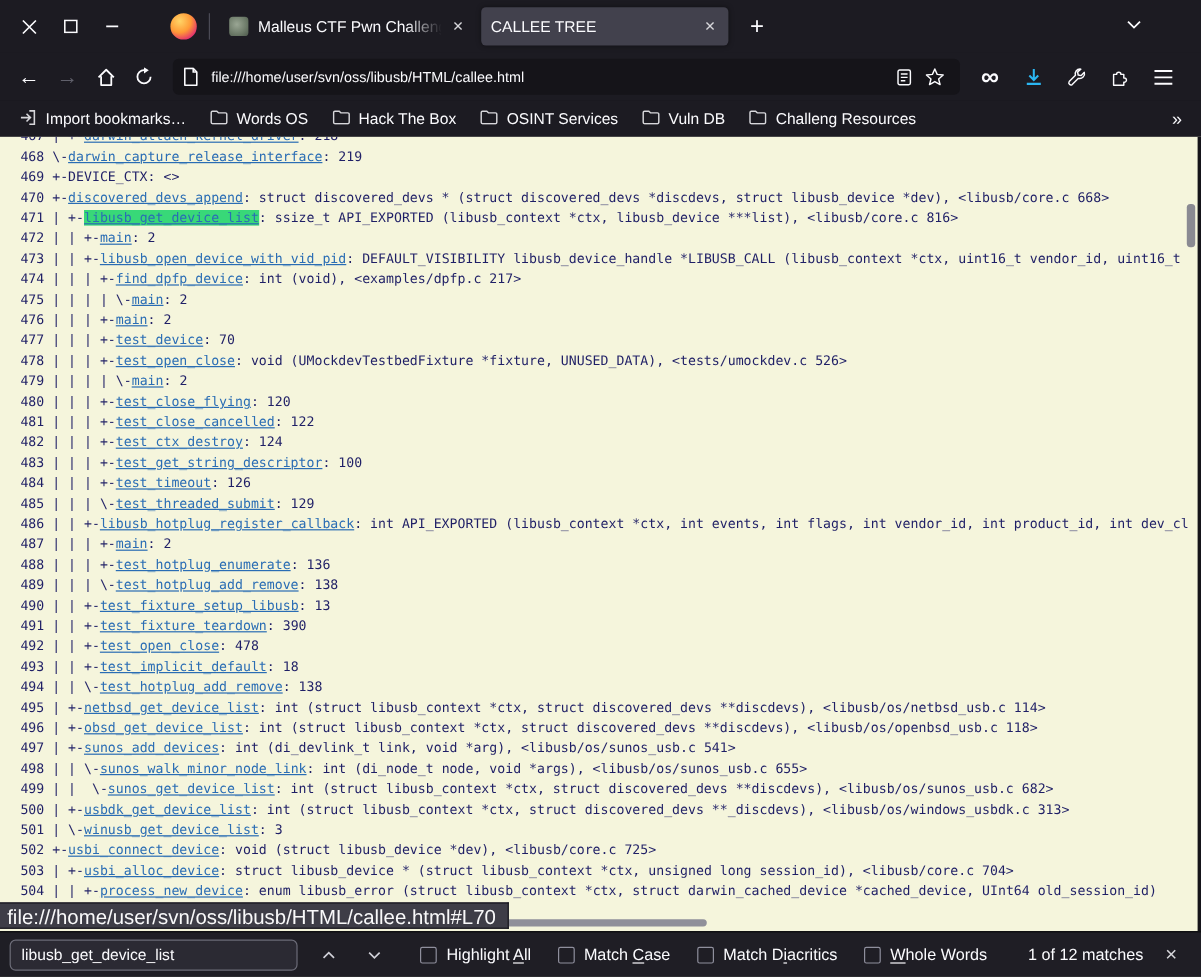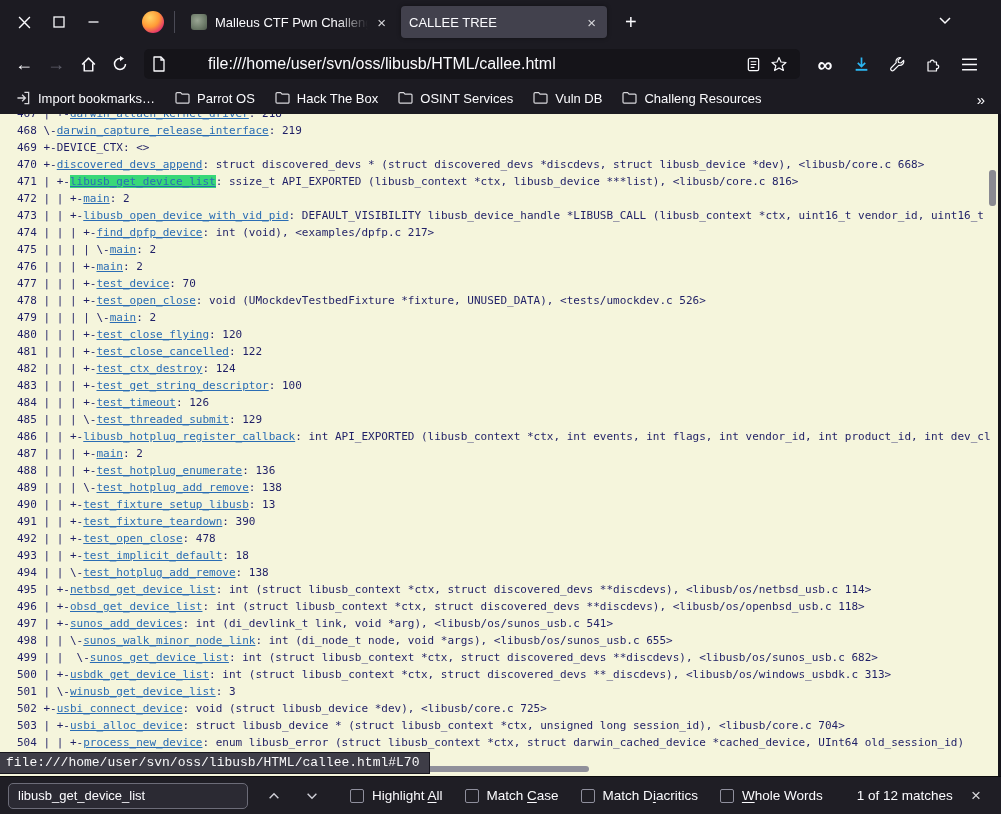--- a/index.html
+++ b/index.html
@@ -32,21 +32,21 @@
   
   .navbar { height:40px; display:flex; align-items:center; background:#1c1b22; padding:0 8px; }
   .navbtn { width:32px; height:30px; display:flex; align-items:center; justify-content:center; color:#fbfbfe; font-size:18px; border-radius:4px; flex:none; }
   .navbtn.disabled { color:#60606b; }
   .urlbar {
     height:30px; flex:none; width:656px; margin-left:8px;
     background:#151419; border-radius:5px;
     display:flex; align-items:center; padding:0 8px; color:#fbfbfe;
   }
   .urlbar .pageicon { margin-right:10px; display:flex; }
-  .urltext { flex:1; font-size:16px; white-space:nowrap; overflow:hidden;margin-left:32px; }
+  .urltext { flex:1; font-size:12px; white-space:nowrap; overflow:hidden; }
   .urlbar .inbtn { display:flex; align-items:center; justify-content:center; width:26px; color:#fbfbfe; }
   .toolicons { display:flex; align-items:center; margin-left:10px; gap:6px; }
   .toolicons .navbtn { width:30px; }
   .dlicon { color:#2bb6f2; }
   .inficon { font-size:21px; font-weight:bold; line-height:1; }
   
   .bookmarksbar { height:30px; display:flex; align-items:center; background:#1c1b22; padding:0 10px; color:#fbfbfe; font-size:13px; }
   .bmitem { display:flex; align-items:flex-start; gap:7px; padding:3px 6px; border-radius:3px; margin-right:8px; white-space:nowrap; }
   .bmitem svg { flex:none; }
   .bmoverflow { margin-left:auto; margin-right:6px; color:#fbfbfe; font-size:15px; }
@@ -61,21 +61,21 @@
   .line { white-space:pre; }
   .flink { color:#2a6db4; text-decoration:underline; }
   .flink.hl { background:#38d878; }
   .vstrip { position:absolute; top:0; right:0; width:3px; height:662px; background:#15141a; }
   .vthumb { position:absolute; right:5px; top:56px; width:7px; height:36px; background:#8a8a92; border-radius:3px; }
   .hthumb { position:absolute; left:377px; bottom:4px; width:212px; height:6px; background:#90909a; border-radius:3px; }
   
   .statustip {
     position:absolute; left:0; top:752px; height:22px;
     background:#3e3d47; border:1px solid #18171f; border-left:none;
-    color:#f9f9fa; font-size:13px; padding:2px 10px 0 6px; white-space:nowrap;font-family:Liberation Mono, monospace;
+    color:#f9f9fa; font-size:17px; padding:2px 10px 0 6px; white-space:nowrap;
   }
   
   .findbar {
     position:absolute; left:0; top:776px; width:1001px; height:38px;
     background:#1f1e25; border-top:1px solid #0c0c0d;
     display:flex; align-items:center; color:#fbfbfe; font-size:13.5px;
   }
   .findinput {
     margin-left:8px; width:240px; height:26px; background:#2b2a33;
     border:1px solid #6c6c78; border-radius:5px; color:#fbfbfe;
@@ -199,21 +199,21 @@
         <span><svg width="15" height="14" viewBox="0 0 16 15">
             <path d="M9 1.5 H13.5 V13.5 H9" fill="none" stroke="#d7d7db" stroke-width="1.4"></path>
             <path d="M1.5 7.5 H9.5 M6.5 4 L10 7.5 L6.5 11" fill="none" stroke="#d7d7db" stroke-width="1.4"></path>
           </svg></span>
         <span>Import bookmarks…</span>
       </div>
       <div class="bmitem">
         <span><svg width="15" height="13" viewBox="0 0 16 14">
             <path d="M1 3 a1.2 1.2 0 0 1 1.2-1.2 H6 L7.5 3.3 H13.8 A1.2 1.2 0 0 1 15 4.5 V11.8 A1.2 1.2 0 0 1 13.8 13 H2.2 A1.2 1.2 0 0 1 1 11.8 Z" fill="none" stroke="#d7d7db" stroke-width="1.3"></path>
           </svg></span>
-        <span>Parrot OS</span>
+        <span>Words OS</span>
       </div>
       <div class="bmitem">
         <span><svg width="15" height="13" viewBox="0 0 16 14">
             <path d="M1 3 a1.2 1.2 0 0 1 1.2-1.2 H6 L7.5 3.3 H13.8 A1.2 1.2 0 0 1 15 4.5 V11.8 A1.2 1.2 0 0 1 13.8 13 H2.2 A1.2 1.2 0 0 1 1 11.8 Z" fill="none" stroke="#d7d7db" stroke-width="1.3"></path>
           </svg></span>
         <span>Hack The Box</span>
       </div>
       <div class="bmitem">
         <span><svg width="15" height="13" viewBox="0 0 16 14">
             <path d="M1 3 a1.2 1.2 0 0 1 1.2-1.2 H6 L7.5 3.3 H13.8 A1.2 1.2 0 0 1 15 4.5 V11.8 A1.2 1.2 0 0 1 13.8 13 H2.2 A1.2 1.2 0 0 1 1 11.8 Z" fill="none" stroke="#d7d7db" stroke-width="1.3"></path>

